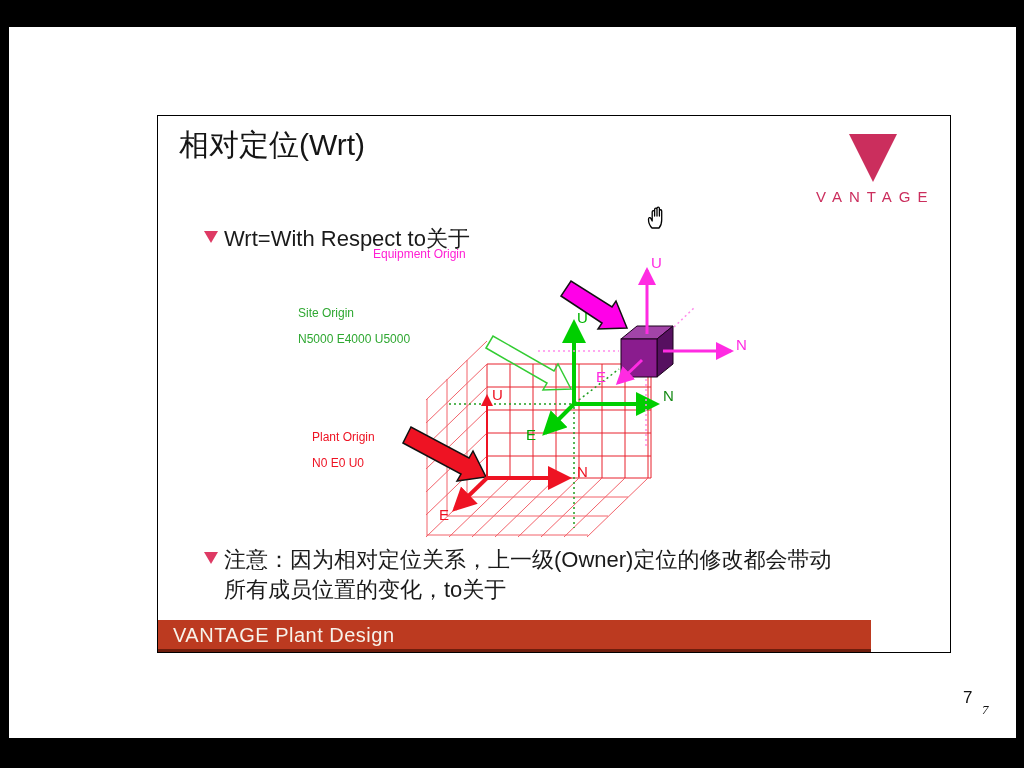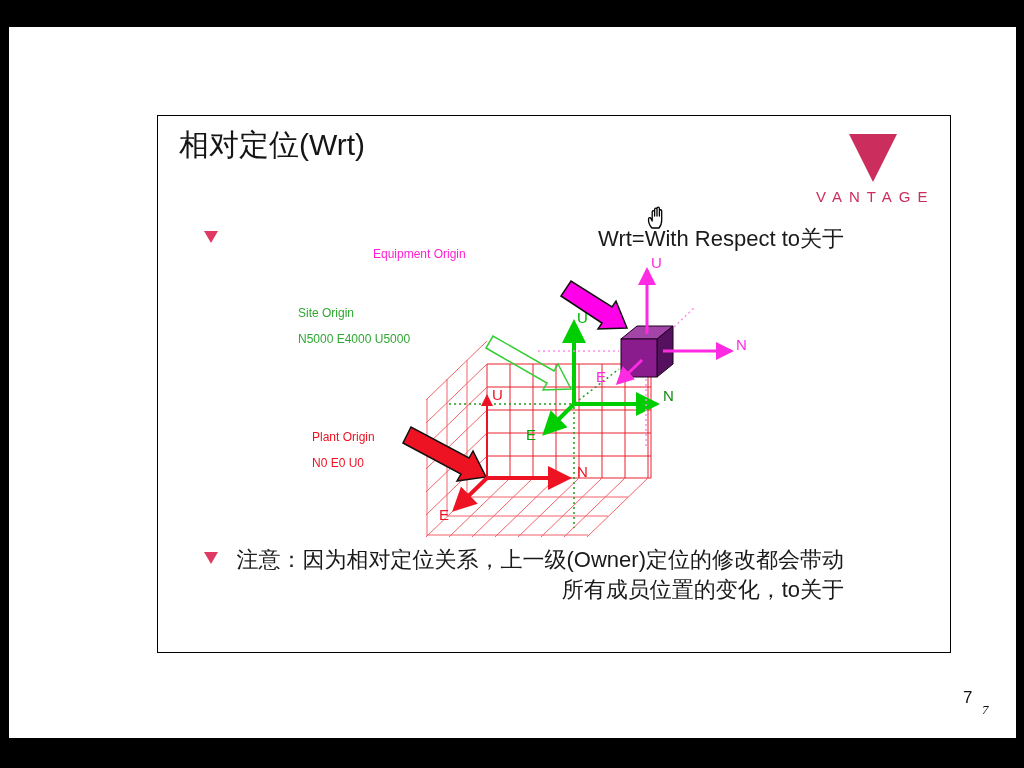--- a/index.html
+++ b/index.html
@@ -21,21 +21,21 @@
   .logo-tri{
     position:absolute;left:33px;top:2px;width:0;height:0;
     border-left:24px solid transparent;border-right:24px solid transparent;
     border-top:48px solid #cb2e5d;
   }
   .logo-text{
     position:absolute;left:0px;top:56px;width:120px;font-size:15px;color:#cb2e5d;
     letter-spacing:7px;white-space:nowrap;
   }
   
-  .bullet-row{position:absolute;left:46px;display:flex;align-items:flex-start;text-align:right;}
+  .bullet-row{position:absolute;left:46px;display:flex;align-items:flex-start;}
   .b1{top:108px;}
   .b2{top:429px;}
   .tri{
     width:0;height:0;border-left:7px solid transparent;border-right:7px solid transparent;
     border-top:12px solid #de3a64;margin-top:7px;flex:0 0 auto;
   }
   .bullet-text{margin-left:6px;font-size:22px;color:#1a1a1a;line-height:30px;width:620px;}
   
   .org-label{position:absolute;font-size:12px;line-height:26px;white-space:nowrap;}
   .lab-equipment{left:215px;top:125px;color:#ff1fd4;}
@@ -163,20 +163,23 @@
   <div class="org-label lab-world">
     <div>Plant Origin</div>
     <div>N0 E0 U0</div>
   </div>
 
   <div class="bullet-row b2">
     <div class="tri"></div>
     <div class="bullet-text">注意：因为相对定位关系，上一级(Owner)定位的修改都会带动所有成员位置的变化，to关于</div>
   </div>
 
+  <div class="footer">
+    <div class="footer-text">VANTAGE Plant Design</div>
+  </div>
 </div>
 
 <svg class="hand-cursor" viewBox="0 0 24 27">
   <path d="M7 25 C5 23 3.5 19.5 3.5 16.5 C3.5 14.3 5.3 14.2 6 15.7 L7.2 18 L7.2 9 C7.2 7.2 9.6 7.2 9.6 9 L9.6 13 L9.6 6.5 C9.6 4.7 12 4.7 12 6.5 L12 13 L12 5.5 C12 3.7 14.4 3.7 14.4 5.5 L14.4 13 L14.4 8 C14.4 6.3 16.7 6.3 16.7 8 L16.7 17 C16.7 20.5 15.8 23 14 25 Z" fill="#fff" stroke="#000" stroke-width="1.3" stroke-linejoin="round"></path>
 </svg>
 
 <div class="pagenum">7</div>
 <div class="pagenum-small">7</div>
 
 </body></html>

